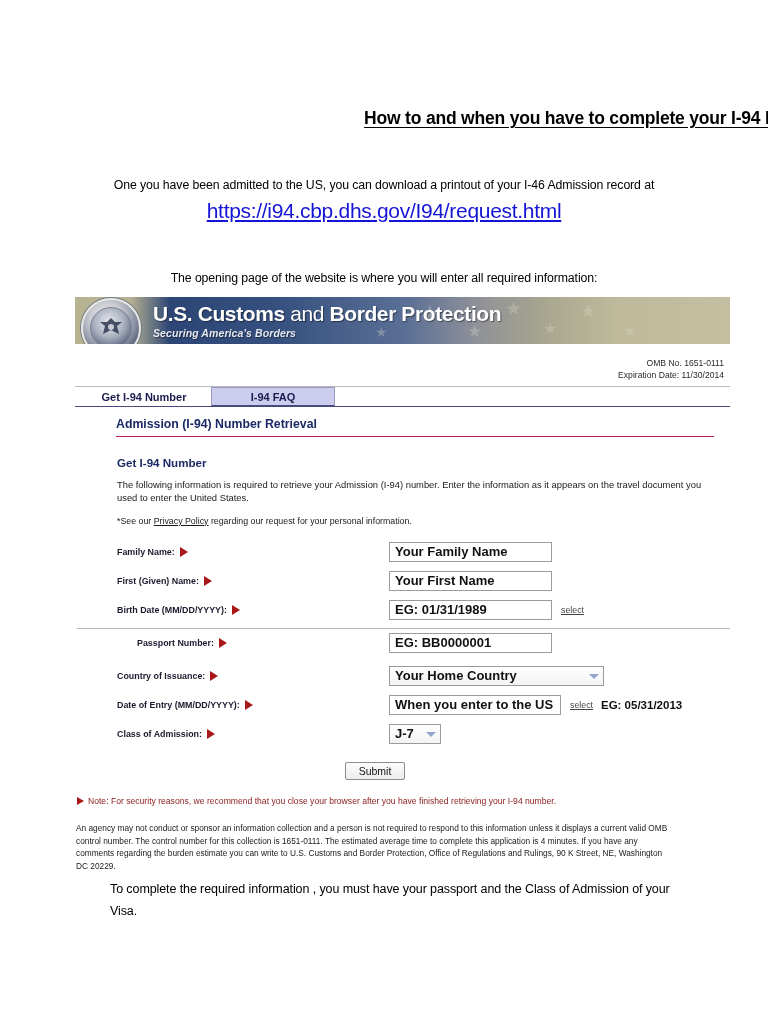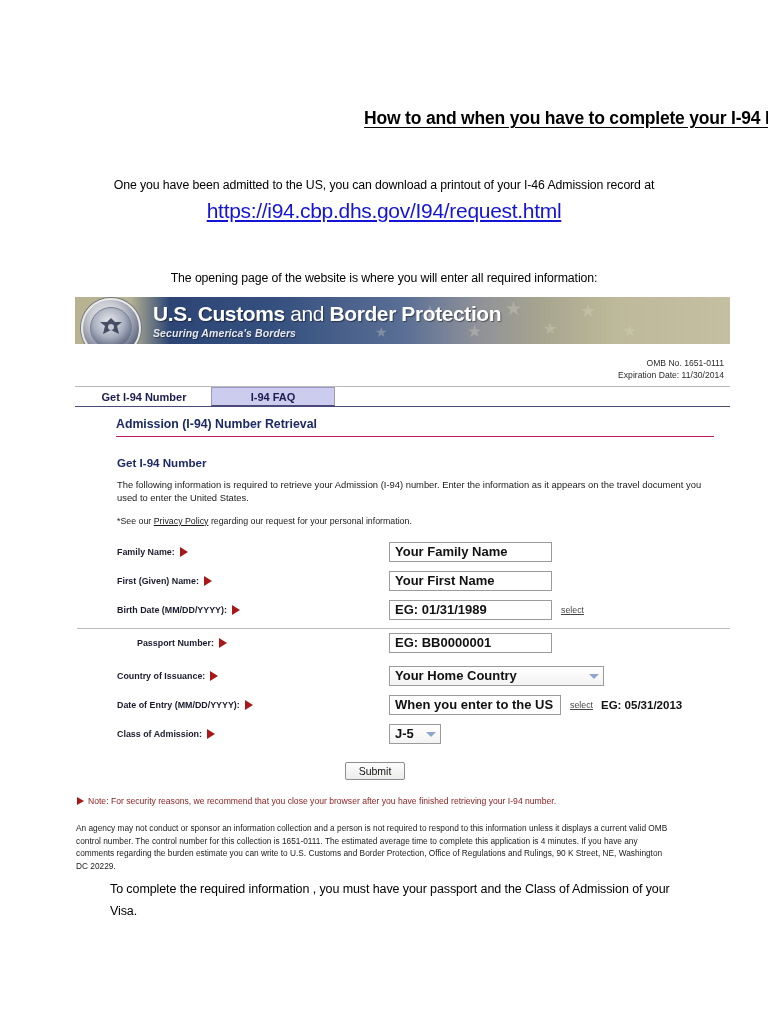--- a/index.html
+++ b/index.html
@@ -482,21 +482,21 @@
       <div class="frow">
         <div class="flabel"><span>Date of Entry (MM/DD/YYYY):</span><span class="tri"></span></div>
         <div class="fctrl">
           <div class="tbox w-entry">When you enter to the US</div><a href="#" class="selectlink">select</a><span class="eg-note">EG: 05/31/2013</span>
         </div>
       </div>
 
       <div class="frow">
         <div class="flabel"><span>Class of Admission:</span><span class="tri"></span></div>
         <div class="fctrl">
-          <div class="sel w-class"><span>J-5</span><span class="arrow"></span></div>
+          <div class="sel w-class"><span>J-7</span><span class="arrow"></span></div>
         </div>
       </div>
 
     </div>
 
     <div class="submit-wrap">
       <span class="submit-btn">Submit</span>
     </div>
 
     <div class="note-line"><span class="tri-sm"></span><span>Note: For security reasons, we recommend that you close your browser after you have finished retrieving your I-94 number.</span></div>

